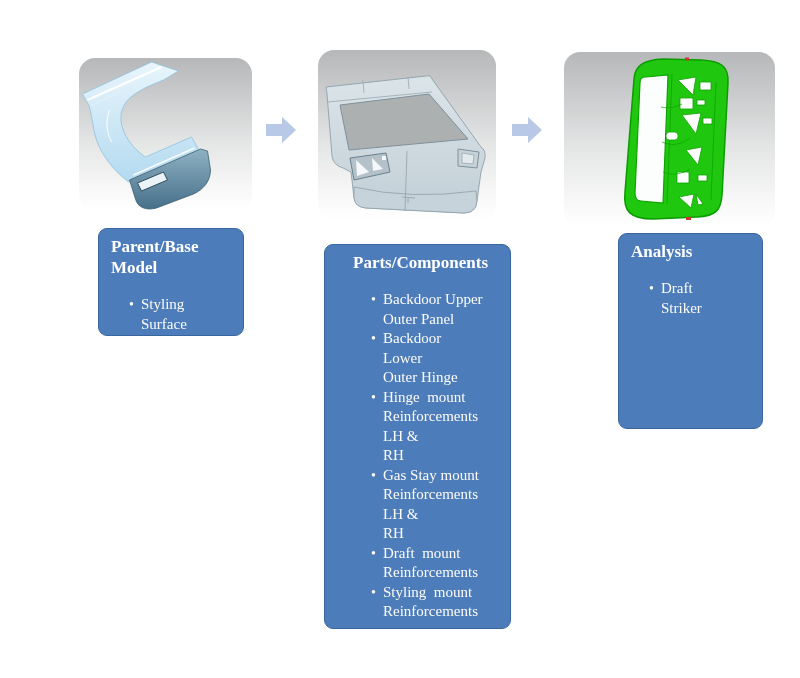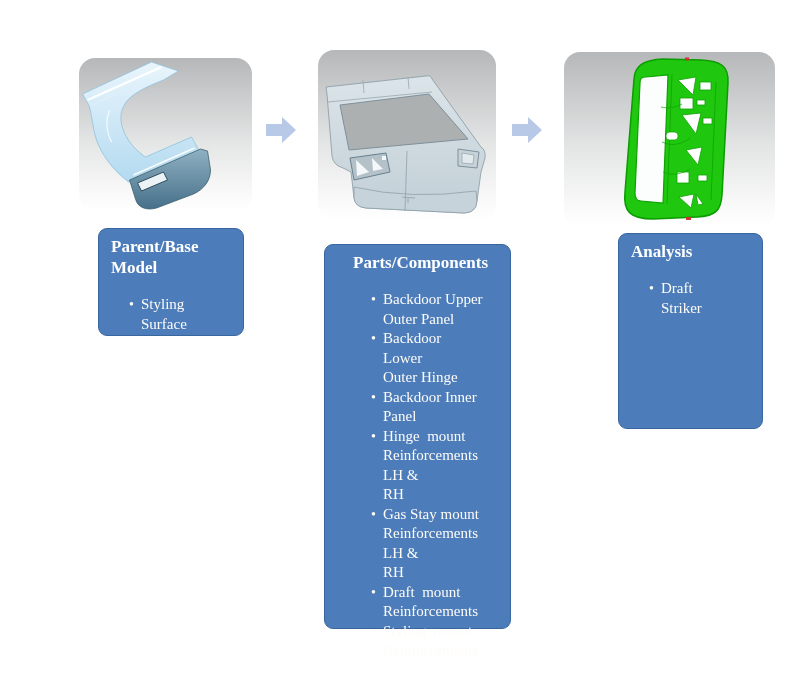--- a/index.html
+++ b/index.html
@@ -133,21 +133,20 @@
 </div>
 
 <div class="card" id="card2">
   <h3>Parts/Components</h3>
   <ul>
 
   <li>Backdoor Upper
 Outer Panel</li>
       <li>Backdoor Lower
 Outer Hinge</li>
-      <li>Backdoor Inner Panel</li>
       <li>Hinge  mount
 Reinforcements  LH &amp;
 RH</li>
       <li>Gas Stay mount
 Reinforcements  LH &amp;
 RH</li>
       <li>Draft  mount
 Reinforcements</li>
       <li>Styling  mount
 Reinforcements</li>

